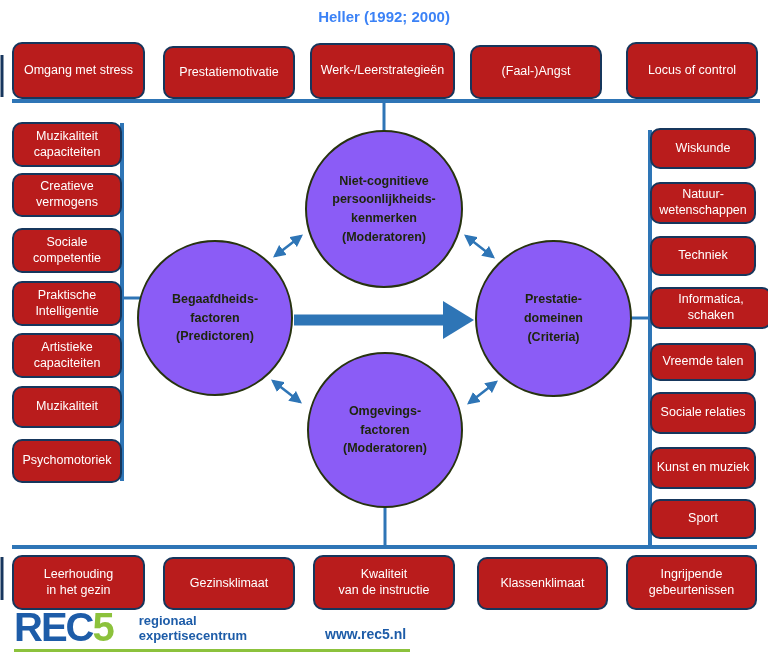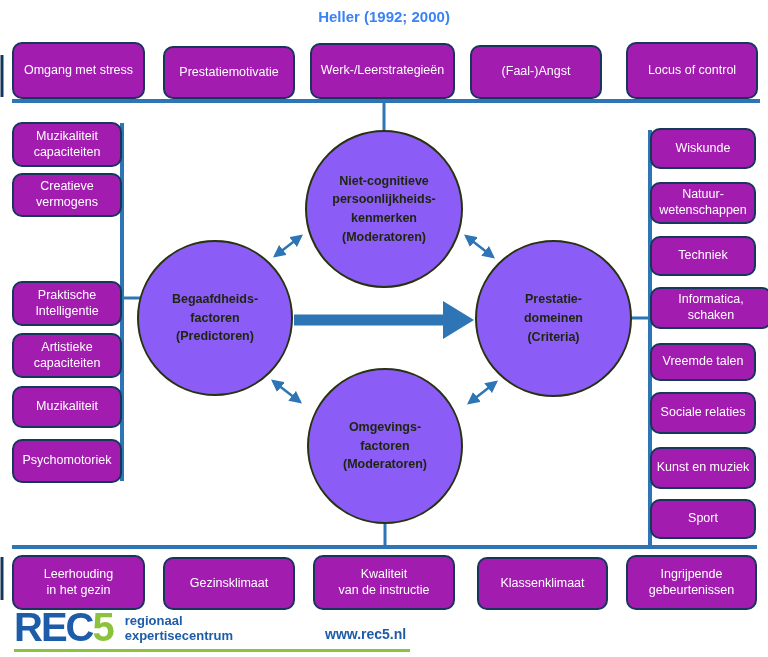--- a/index.html
+++ b/index.html
@@ -1,33 +1,33 @@
 <!DOCTYPE html>
 <html><head>
 <meta charset="utf-8">
 <style>
   html,body{margin:0;padding:0;background:#fff;}
   .canvas{position:relative;width:768px;height:657px;background:#ffffff;overflow:hidden;
           font-family:"Liberation Sans",sans-serif;}
   .title{position:absolute;top:8px;left:0;width:768px;text-align:center;
          font-size:15px;font-weight:bold;color:#3b82f6;}
   svg.wires{position:absolute;top:0;left:0;z-index:1;}
-  .box{position:absolute;z-index:2;background:#a21caf;border:2px solid #16365c;
+  .box{position:absolute;z-index:2;background:#b91c1c;border:2px solid #16365c;
        border-radius:10px;color:#ffffff;display:flex;align-items:center;justify-content:center;
        text-align:center;font-size:12.5px;line-height:1.25;white-space:pre-line;
        box-sizing:border-box;padding:2px 4px;}
   .circle{position:absolute;z-index:2;background:#8b5cf6;border:2px solid #27330f;
        border-radius:50%;display:flex;align-items:center;justify-content:center;
        text-align:center;color:#1d260c;font-size:12.5px;font-weight:bold;line-height:1.5;
        white-space:pre-line;box-sizing:border-box;}
   .logo{position:absolute;left:14px;top:608px;z-index:2;display:flex;align-items:flex-start;}
   .logo-word{font-size:40px;font-weight:bold;letter-spacing:-2px;line-height:0.95;}
   .logo-rec{color:#1d5ca8;}
   .logo-5{color:#8cc23c;}
-  .logo-sub{margin-left:12px;margin-top:6px;font-size:13px;font-weight:bold;color:#1d5ca8;
+  .logo-sub{margin-left:26px;margin-top:6px;font-size:13px;font-weight:bold;color:#1d5ca8;
             line-height:1.15;white-space:pre-line;}
   .website{position:absolute;left:325px;top:626px;z-index:2;font-size:14px;font-weight:bold;color:#1d5ca8;}
   .green-rule{position:absolute;left:14px;top:649px;width:396px;height:3px;background:#8cc23c;z-index:2;}
 </style>
 </head>
 <body>
 
 <div class="canvas">
 
   <div class="title">Heller (1992; 2000)</div>
@@ -62,20 +62,22 @@
   <div class="box" style="left:12px;top:42px;width:133px;height:57px">Omgang met stress</div>
   <div class="box" style="left:163px;top:46px;width:132px;height:53px">Prestatiemotivatie</div>
   <div class="box" style="left:310px;top:43px;width:145px;height:56px">Werk-/Leerstrategieën</div>
   <div class="box" style="left:470px;top:45px;width:132px;height:54px">(Faal-)Angst</div>
   <div class="box" style="left:626px;top:42px;width:132px;height:57px">Locus of control</div>
 
   <div class="box" style="left:12px;top:122px;width:110px;height:45px">Muzikaliteit
 capaciteiten</div>
   <div class="box" style="left:12px;top:173px;width:110px;height:44px">Creatieve
 vermogens</div>
+  <div class="box" style="left:12px;top:228px;width:110px;height:45px">Sociale
+competentie</div>
   <div class="box" style="left:12px;top:281px;width:110px;height:45px">Praktische
 Intelligentie</div>
   <div class="box" style="left:12px;top:333px;width:110px;height:45px">Artistieke
 capaciteiten</div>
   <div class="box" style="left:12px;top:386px;width:110px;height:42px">Muzikaliteit</div>
   <div class="box" style="left:650px;top:128px;width:106px;height:41px">Wiskunde</div>
 
   <div class="box" style="left:12px;top:439px;width:110px;height:44px">Psychomotoriek</div>
   <div class="box" style="left:650px;top:236px;width:106px;height:40px">Techniek</div>
   <div class="box" style="left:650px;top:182px;width:106px;height:42px">Natuur-
@@ -99,21 +101,21 @@
   <div class="circle" style="left:305px;top:130px;width:158px;height:158px">Niet-cognitieve
 persoonlijkheids-
 kenmerken
 (Moderatoren)</div>
   <div class="circle" style="left:137px;top:240px;width:156px;height:156px">Begaafdheids-
 factoren
 (Predictoren)</div>
   <div class="circle" style="left:475px;top:240px;width:157px;height:157px">Prestatie-
 domeinen
 (Criteria)</div>
-  <div class="circle" style="left:307px;top:368px;width:156px;height:156px">Omgevings-
+  <div class="circle" style="left:307px;top:352px;width:156px;height:156px">Omgevings-
 factoren
 (Moderatoren)</div>
 
   <div class="logo">
     <span class="logo-word"><span class="logo-rec">REC</span><span class="logo-5">5</span></span>
     <span class="logo-sub">regionaal
 expertisecentrum</span>
   </div>
   <div class="website">www.rec5.nl</div>
   <div class="green-rule"></div>

